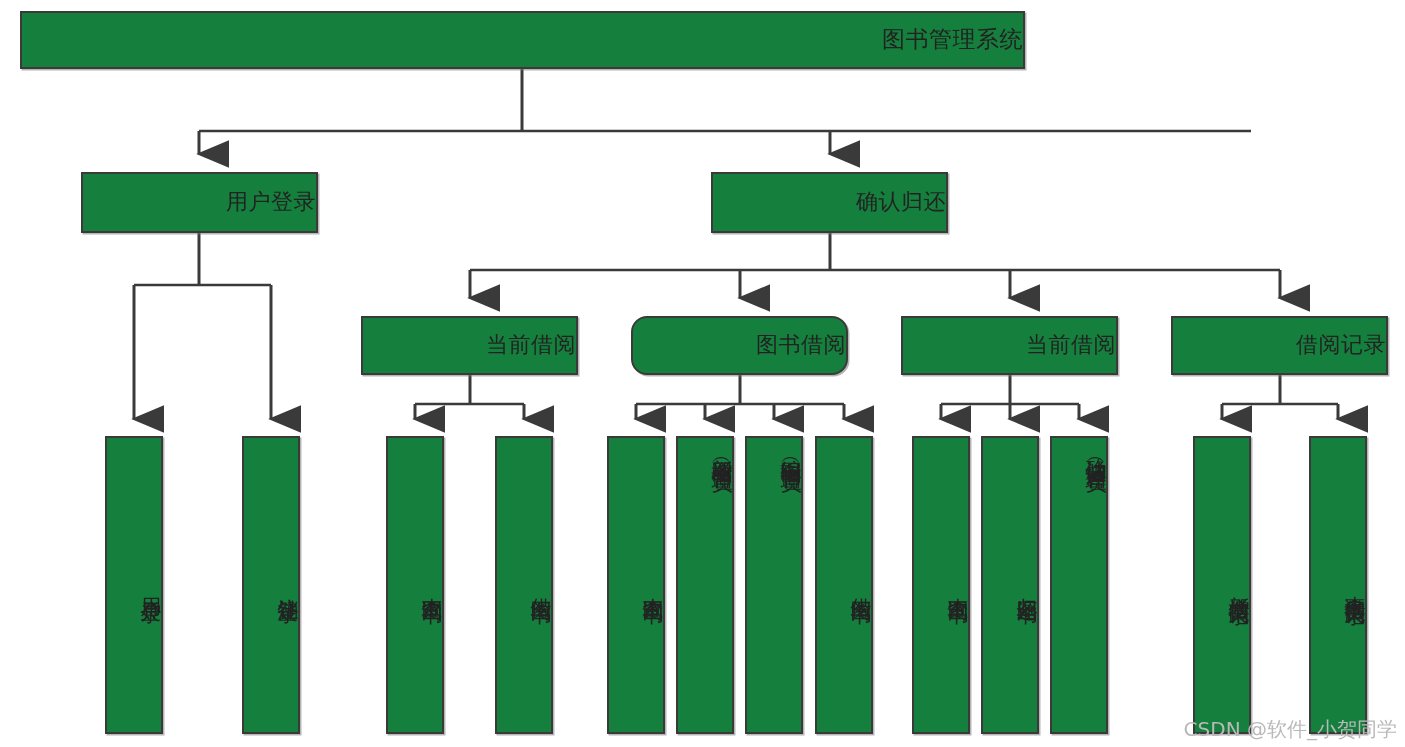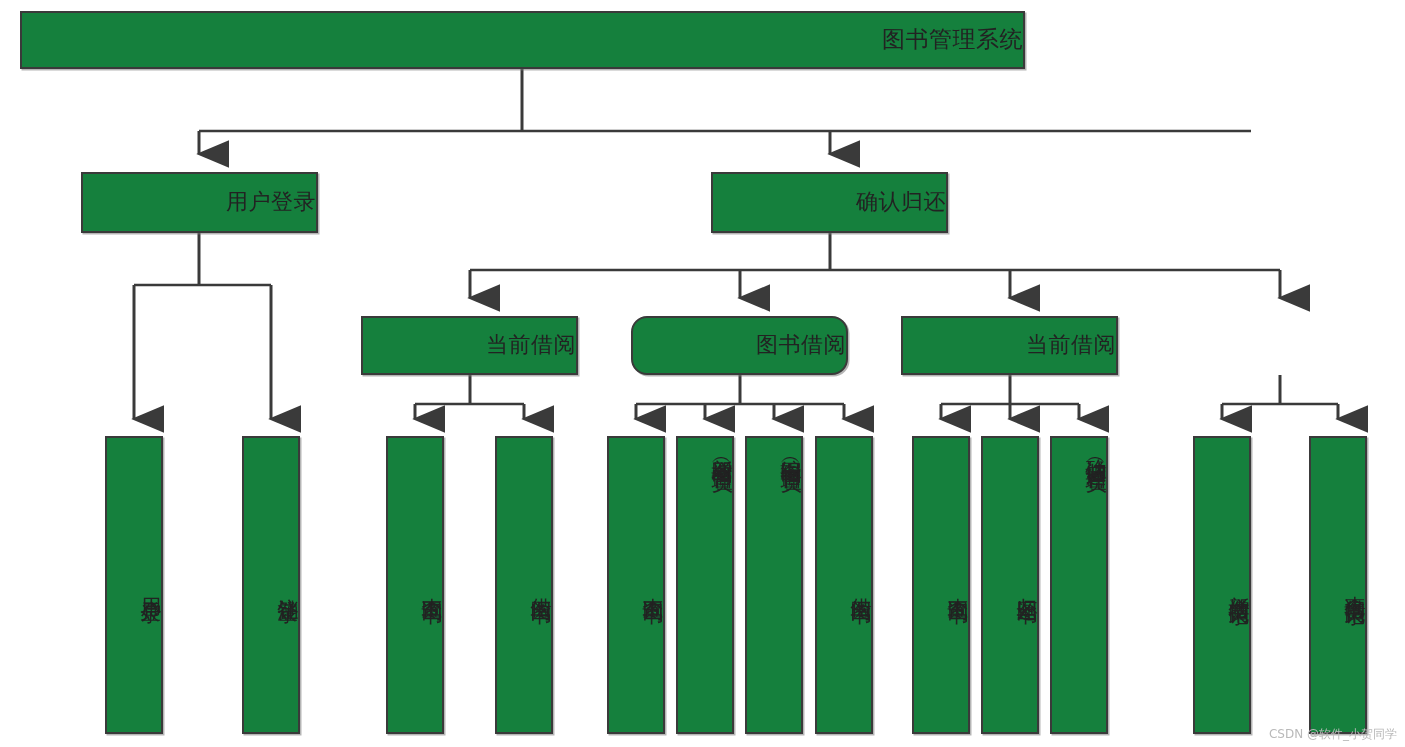--- a/index.html
+++ b/index.html
@@ -63,21 +63,21 @@
     max-height: 100%;
   }
   .node.vert.mid {
     align-items: center;
     padding-top: 0;
   }
   .watermark {
     position: absolute;
     right: 8px;
     bottom: 4px;
-    font-size: 12px;
+    font-size: 20px;
     color: #b9b9b9;
     z-index: 6;
     white-space: nowrap;
     font-family: "DejaVu Sans", "Liberation Sans", sans-serif;
   }
 </style>
 </head>
 <body>
 
 <div id="canvas">
@@ -149,20 +149,23 @@
   </div>
 
   <div class="node horiz" style="left:631px; top:316px; width:217px; height:59px;border-radius:16px;">
     <span class="label">图书借阅</span>
   </div>
 
   <div class="node horiz" style="left:901px; top:316px; width:217px; height:59px;">
     <span class="label">当前借阅</span>
   </div>
 
+  <div class="node horiz" style="left:1171px; top:316px; width:217px; height:59px;">
+    <span class="label">借阅记录</span>
+  </div>
 
   <div class="node vert mid" style="left:105px; top:436px; width:58px; height:298px;">
     <span class="label">用户登录</span>
   </div>
 
   <div class="node vert mid" style="left:242px; top:436px; width:58px; height:298px;">
     <span class="label">注销登录</span>
   </div>
 
   <div class="node vert mid" style="left:386px; top:436px; width:58px; height:298px;">

